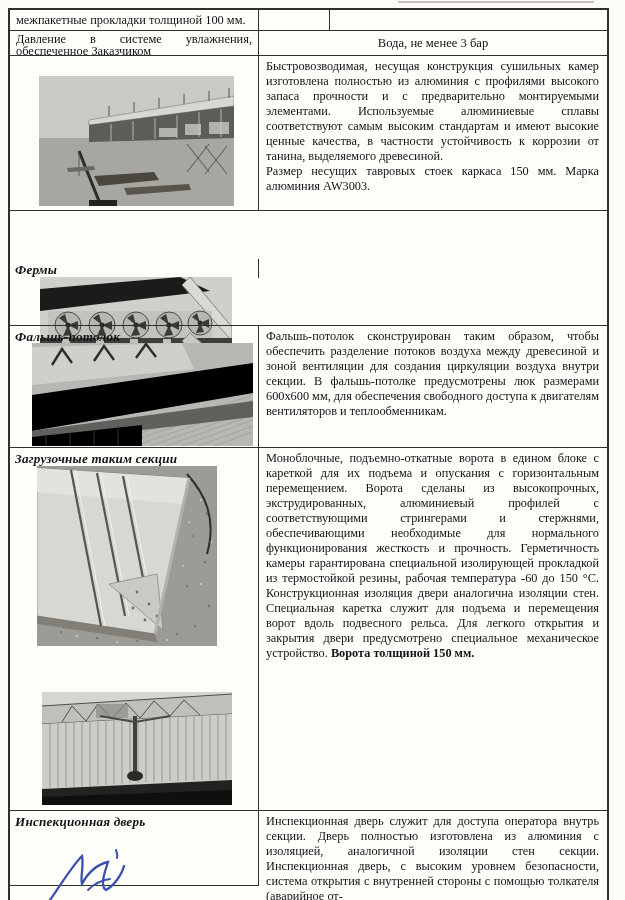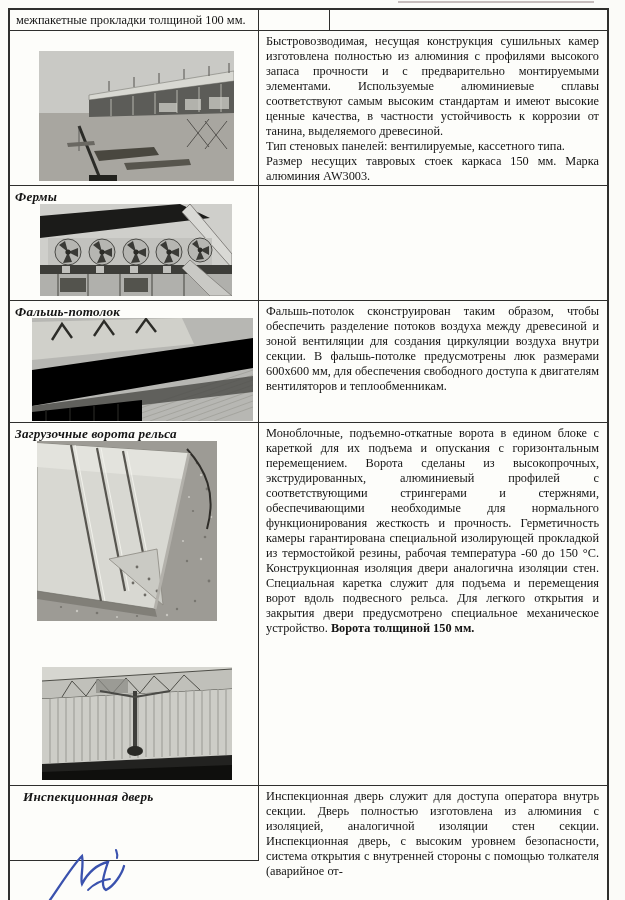--- a/index.html
+++ b/index.html
@@ -28,43 +28,49 @@
   .sec-header{
     font-weight:bold;font-style:italic;font-size:13.2px;line-height:16px;
     padding:3px 4px 0 5px;letter-spacing:.2px;
   }
   .body-text{font-size:12.3px;line-height:15px;text-align:justify;padding:3px 8px 2px 7px;}
   .body-text p{margin:0;}
   .photo{position:absolute;display:block;}
   .r1{height:20px;}
   .r2{height:25px;}
   .r3{height:155px;}
-  .r4{height:115px;}
+  .r4{height:115px;align-items:center;}
   .r5{height:122px;}
   .r6{height:363px;}
   .r7{height:92px;}
   .r1 .mid{width:71px;flex:0 0 71px;}
-  .r7 .lcol{height:75px;border-bottom:1.5px solid #2f2f2d;padding-left:8px;}
+  .r7 .lcol{height:75px;border-bottom:1.5px solid #2f2f2d;}
   .bold-tail{font-weight:bold;}
   .sig{position:absolute;left:36px;top:846px;width:132px;height:56px;z-index:5;}
 </style>
 </head>
 <body>
 
 <div class="page">
   <div class="scan-smudge"></div>
 
   <div class="spec-table">
 
     <div class="row r1 first">
       <div class="cell lcol bordered cell-text" style="text-align:left;"><span>межпакетные прокладки толщиной 100 мм.</span></div>
       <div class="cell mid bordered"></div>
       <div class="cell rcol"></div>
     </div>
 
+    <div class="row r2">
+      <div class="cell lcol bordered cell-text" style="line-height:12.2px;padding-top:2px;"><span>Давление в системе увлажнения, обеспеченное Заказчиком</span></div>
+      <div class="cell rcol center-cell">
+        <span>Вода, не менее 3 бар</span>
+      </div>
+    </div>
 
     <div class="row r3">
       <div class="cell lcol bordered">
         <svg class="photo" style="left:29px;top:20px;" width="195" height="130" viewBox="0 0 195 130" preserveAspectRatio="none">
           <rect x="0" y="0" width="195" height="130" fill="#c9c9c5"></rect>
           <rect x="0" y="62" width="195" height="68" fill="#a8a6a0"></rect>
           <polygon points="50,44 195,20 195,30 50,49" fill="#d8d8d2" stroke="#7a7a74" stroke-width="0.6"></polygon>
           <g stroke="#55534f" stroke-width="1">
             <line x1="70" y1="40" x2="70" y2="30"></line>
               <line x1="95" y1="36" x2="95" y2="26"></line>
@@ -96,21 +102,20 @@
             <line x1="166" y1="98" x2="188" y2="70"></line>
               <line x1="166" y1="70" x2="188" y2="98"></line>
           </g>
           <polygon points="55,100 115,96 120,104 60,110" fill="#49473f"></polygon>
           <polygon points="85,112 150,108 152,114 88,119" fill="#57554d"></polygon>
           <polygon points="28,92 55,90 56,94 29,96" fill="#6a6862"></polygon>
         </svg>
       </div>
       <div class="cell rcol body-text">
         <p>Быстровозводимая, несущая конструкция сушильных камер изготовлена полностью из алюминия с профилями высокого запаса прочности и с предварительно монтируемыми элементами. Используемые алюминиевые сплавы соответствуют самым высоким стандартам и имеют высокие ценные качества, в частности устойчивость к коррозии от танина, выделяемого древесиной.</p>
-        <p>Тип стеновых панелей: вентилируемые, кассетного типа.</p>
         <p>Размер несущих тавровых стоек каркаса 150 мм. Марка алюминия AW3003.</p>
       </div>
     </div>
 
     <div class="row r4">
       <div class="cell lcol bordered">
         <div class="sec-header">Фермы</div>
         <svg class="photo" style="left:30px;top:18px;" width="192" height="92" viewBox="0 0 192 92" preserveAspectRatio="none">
           <rect x="0" y="0" width="192" height="92" fill="#cfcfcb"></rect>
           <polygon points="0,12 140,0 170,14 0,34" fill="#1b1b19"></polygon>
@@ -201,21 +206,21 @@
           </g>
         </svg>
       </div>
       <div class="cell rcol body-text">
         <p>Фальшь-потолок сконструирован таким образом, чтобы обеспечить разделение потоков воздуха между древесиной и зоной вентиляции для создания циркуляции воздуха внутри секции. В фальшь-потолке предусмотрены люк размерами 600х600 мм, для обеспечения свободного доступа к двигателям вентиляторов и теплообменникам.</p>
       </div>
     </div>
 
     <div class="row r6">
       <div class="cell lcol bordered">
-        <div class="sec-header">Загрузочные ворота рельса</div>
+        <div class="sec-header">Загрузочные таким секции</div>
         <svg class="photo" style="left:27px;top:18px;" width="180" height="180" viewBox="0 0 180 180" preserveAspectRatio="none">
           <rect x="0" y="0" width="180" height="180" fill="#9d9b95"></rect>
           <g fill="#77756f">
             <circle cx="160" cy="22" r="1.2"></circle>
               <circle cx="170" cy="48" r="1.4"></circle>
               <circle cx="156" cy="70" r="1.1"></circle>
             <circle cx="168" cy="96" r="1.3"></circle>
               <circle cx="150" cy="120" r="1.2"></circle>
               <circle cx="172" cy="140" r="1.4"></circle>
             <circle cx="140" cy="168" r="1.2"></circle>

